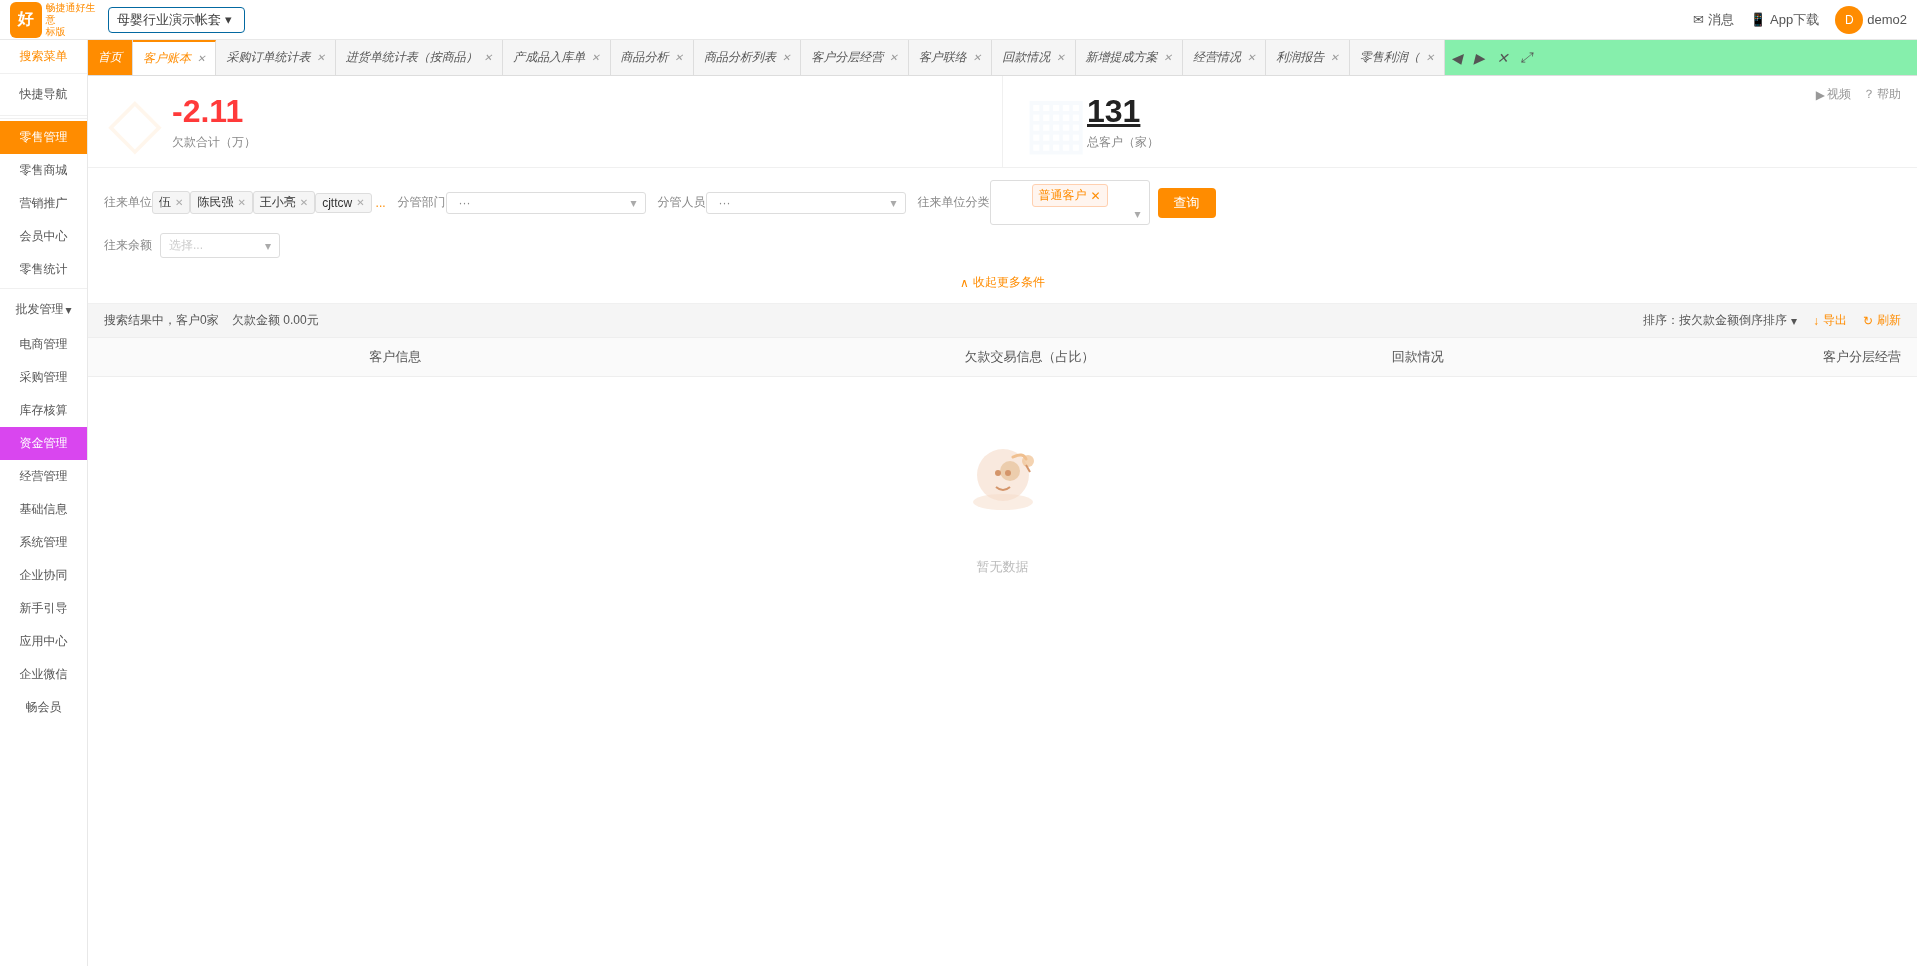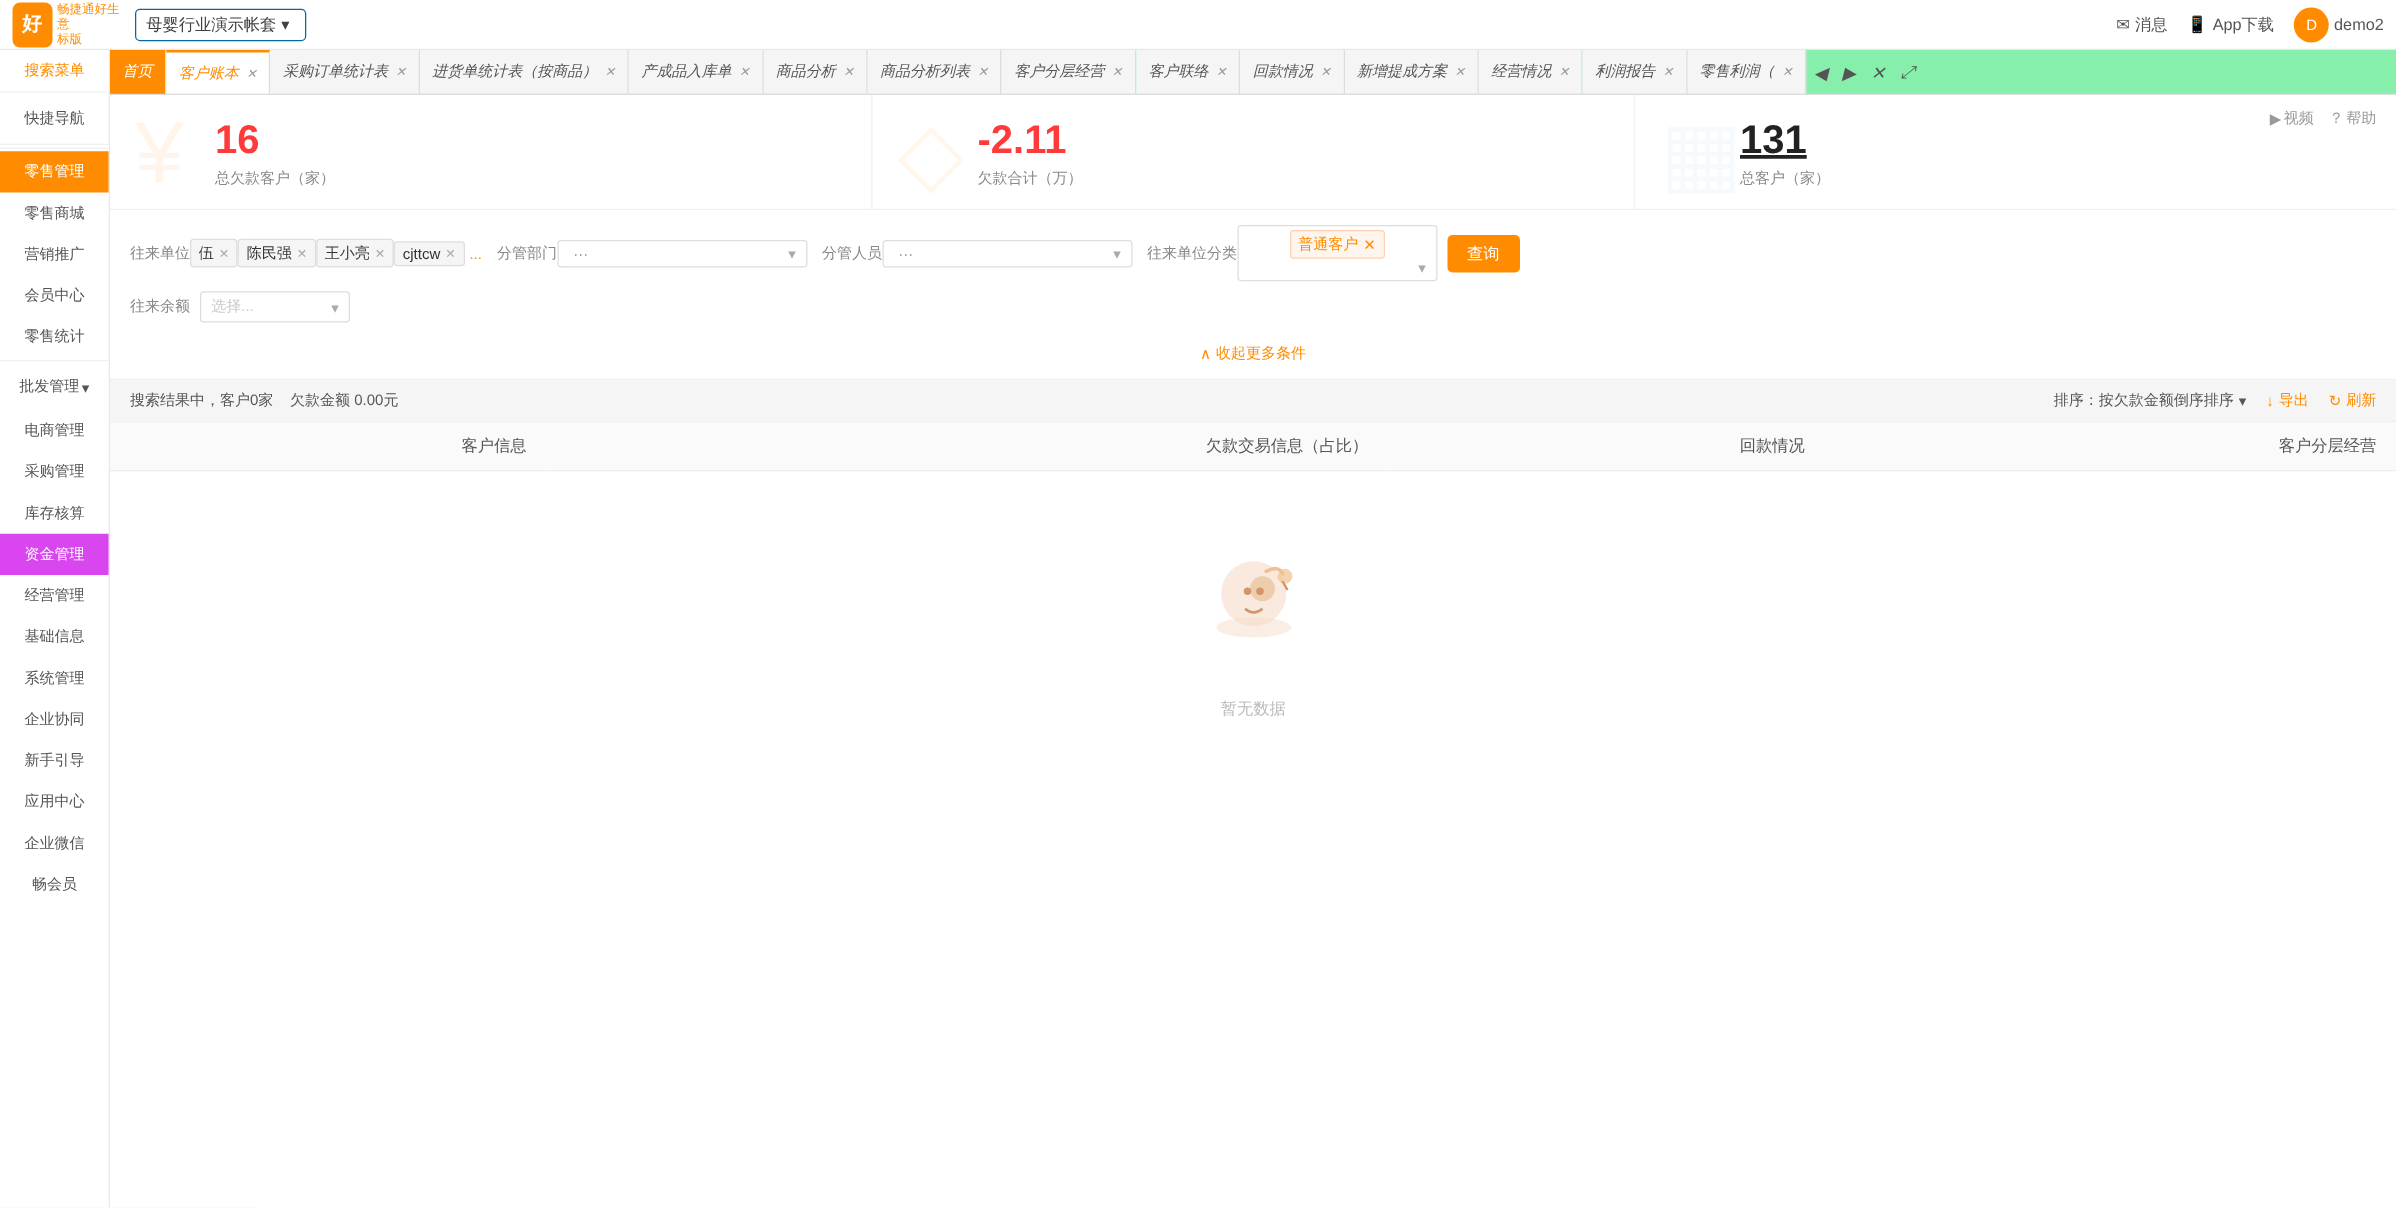--- a/index.html
+++ b/index.html
@@ -206,25 +206,20 @@
           <span style="cursor:pointer;display:flex;align-items:center;gap:2px;">
             <span>▶</span>
             <span>视频</span>
           </span>
           <span style="cursor:pointer;display:flex;align-items:center;gap:2px;">
             <span>？</span>
             <span>帮助</span>
           </span>
         </div>
 
-        <div class="stat-card">
-          <div style="position:absolute;left:20px;top:50%;transform:translateY(-50%);opacity:0.08;font-size:70px;color:#ff8c00;">¥</div>
-          <div class="stat-value" style="margin-left:60px;">16</div>
-          <div class="stat-label" style="margin-left:60px;">总欠款客户（家）</div>
-        </div>
 
         <div class="stat-card">
           <div style="position:absolute;left:20px;top:50%;transform:translateY(-50%);opacity:0.07;font-size:70px;color:#ff8c00;">◇</div>
           <div class="stat-value" style="margin-left:60px;">-2.11</div>
           <div class="stat-label" style="margin-left:60px;">欠款合计（万）</div>
         </div>
 
         <div class="stat-card">
           <div style="position:absolute;left:20px;top:50%;transform:translateY(-50%);opacity:0.07;font-size:70px;color:#a0c8f0;">▦</div>
           <div class="stat-value dark" style="margin-left:60px;">131</div>

